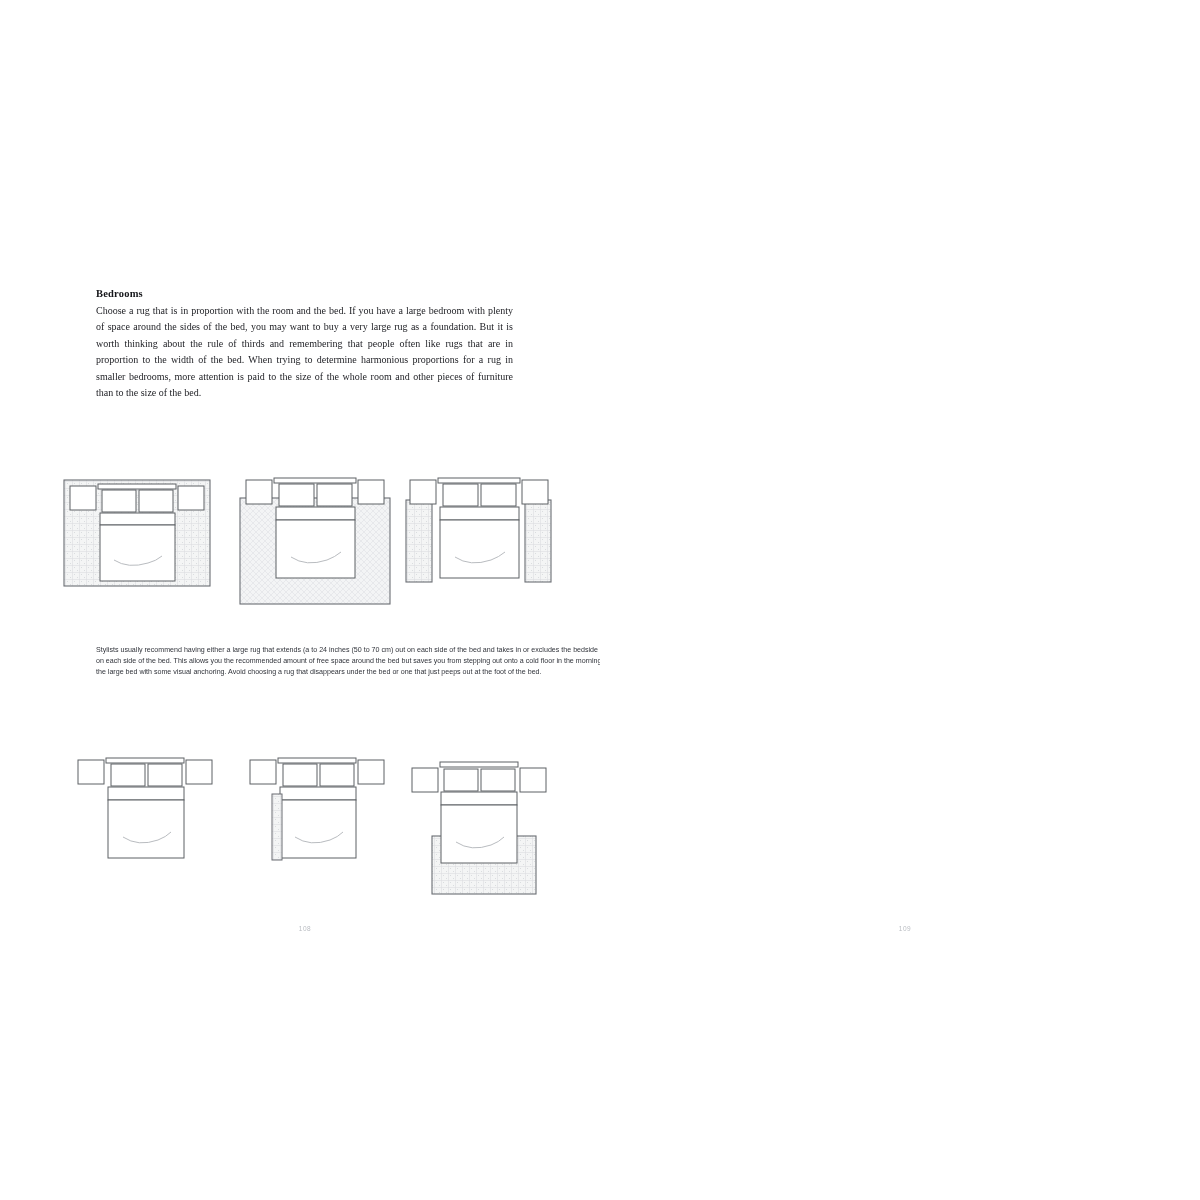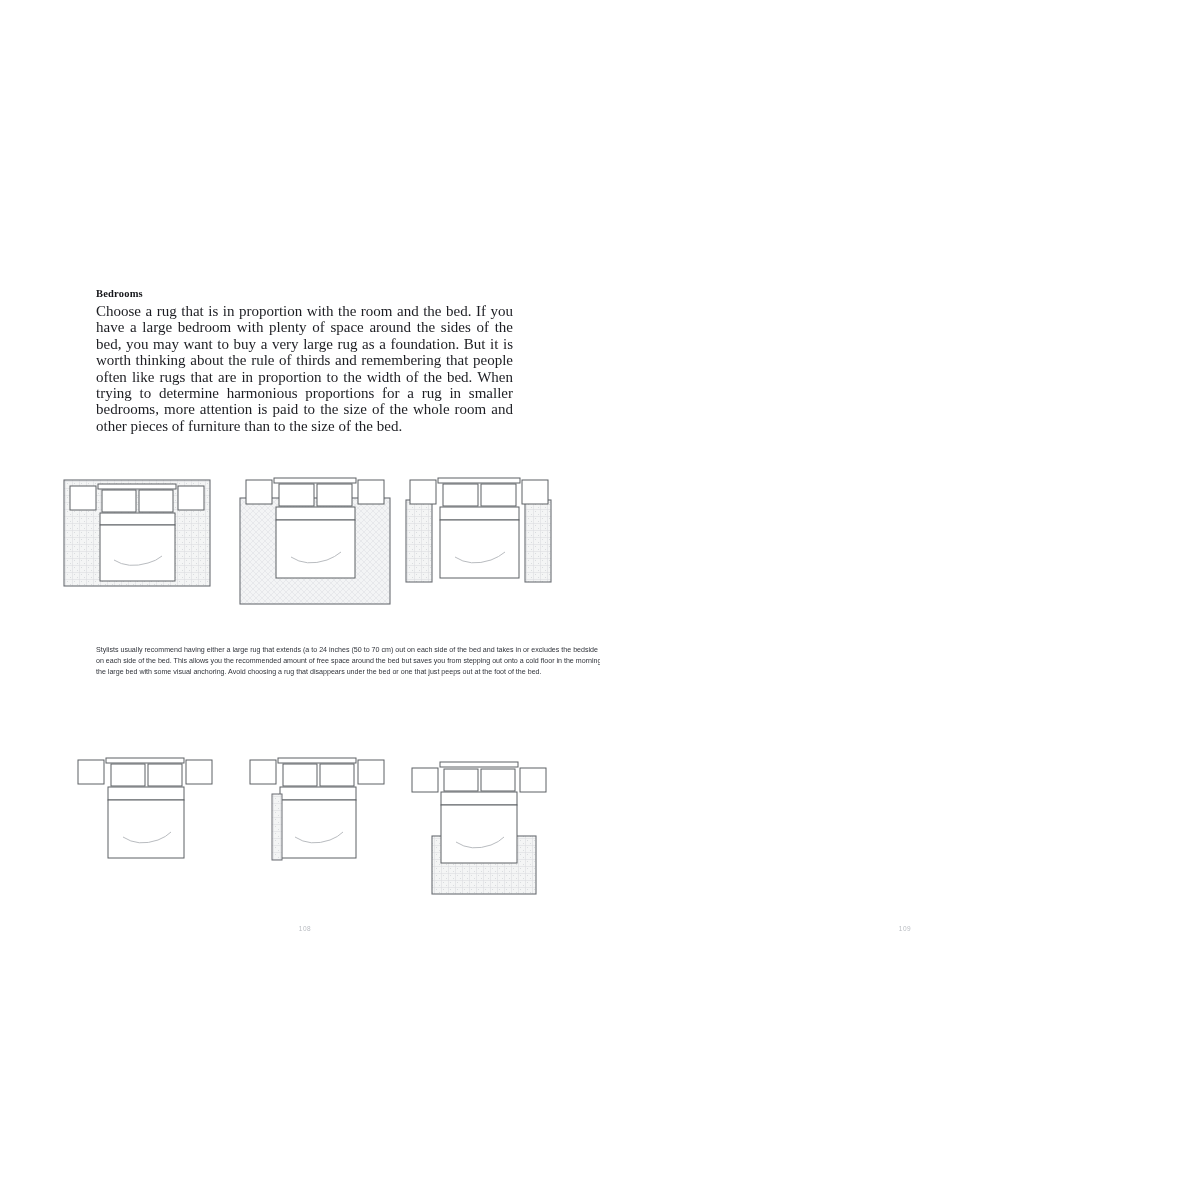--- a/index.html
+++ b/index.html
@@ -34,21 +34,21 @@
     font-family: "Liberation Serif", serif;
     font-weight: bold;
     font-size: 10.5px;
     letter-spacing: 0.2px;
     color: #15161a;
     margin-bottom: 4px;
   }
 
   .body-text {
     font-family: "Liberation Serif", serif;
-    font-size: 15px;
+    font-size: 10px;
     line-height: 16.4px;
     color: #1c1d22;
     text-align: justify;
     text-justify: inter-word;
     -webkit-hyphens: auto;
     hyphens: auto;
   }
 
   .caption-text {
     font-family: "Liberation Sans", sans-serif;

